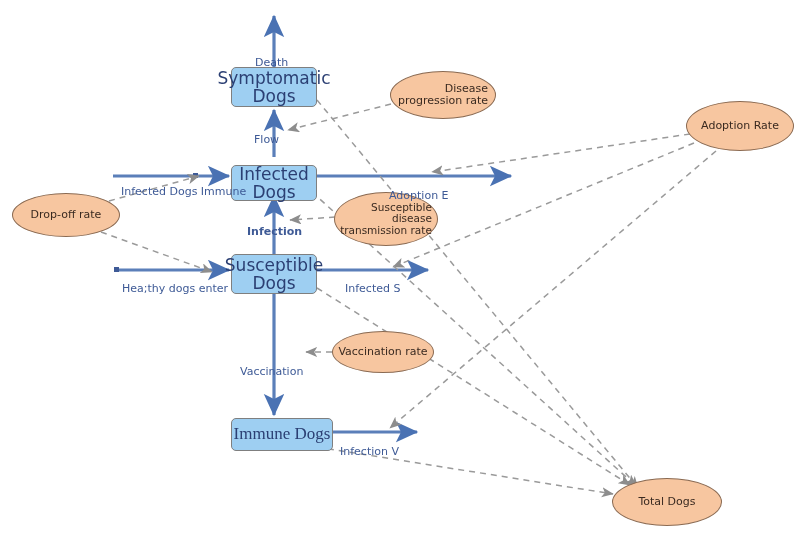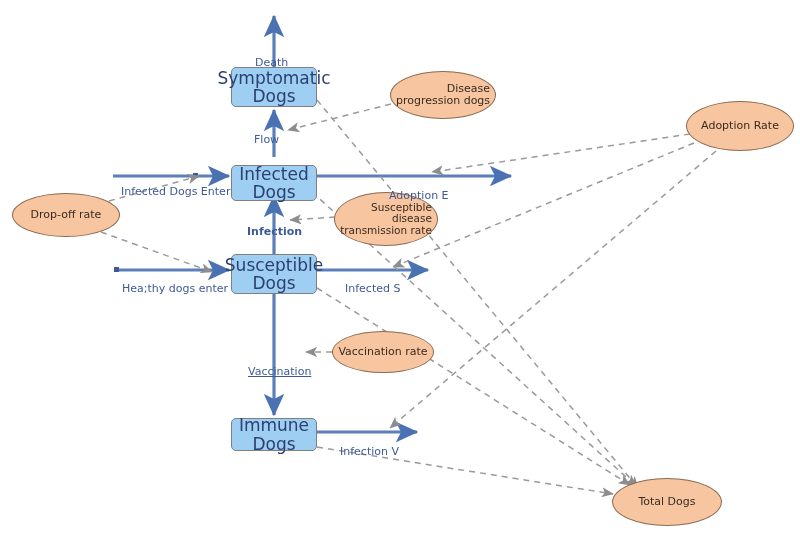--- a/index.html
+++ b/index.html
@@ -132,30 +132,30 @@
     </div>
   </div>
 
   <div class="node stock" style="left:231px; top:254px; width:86px; height:40px;">
     <div>
       <div>Susceptible</div>
       <div>Dogs</div>
     </div>
   </div>
 
-  <div class="node stock" style="left:231px; top:418px; width:86px; height:33px;">
+  <div class="node stock" style="left:231px; top:418px; width:102px; height:33px;font-family:Liberation Serif, serif;">
     <div>
       <div>Immune Dogs</div>
     </div>
   </div>
 
   <div class="node aux" style="left:390px; top:71px; width:106px; height:48px;">
     <div>
       <div>Disease</div>
-      <div>progression dogs</div>
+      <div>progression rate</div>
     </div>
   </div>
 
   <div class="node aux" style="left:12px; top:193px; width:108px; height:44px;">
     <div>
       <div>Drop-off rate</div>
     </div>
   </div>
 
   <div class="node aux" style="left:686px; top:101px; width:108px; height:50px;">
@@ -181,27 +181,27 @@
   <div class="node aux" style="left:612px; top:478px; width:110px; height:48px;">
     <div>
       <div>Total Dogs</div>
     </div>
   </div>
 
   <div class="flow-label" style="left:255px; top:37px;">Death</div>
 
   <div class="flow-label" style="left:254px; top:114px;">Flow</div>
 
-  <div class="flow-label" style="left:121px; top:166px;">Infected Dogs Enter</div>
+  <div class="flow-label" style="left:121px; top:166px;">Infected Dogs Immune</div>
 
   <div class="flow-label" style="left:389px; top:170px;">Adoption E</div>
 
   <div class="flow-label" style="left:247px; top:206px;font-weight:bold;">Infection</div>
 
   <div class="flow-label" style="left:122px; top:263px;">Hea;thy dogs enter</div>
 
   <div class="flow-label" style="left:345px; top:263px;">Infected S</div>
 
-  <div class="flow-label" style="left:248px; top:346px;text-decoration:underline;">Vaccination</div>
+  <div class="flow-label" style="left:240px; top:346px;">Vaccination</div>
 
   <div class="flow-label" style="left:340px; top:426px;">Infection V</div>
 
 </div>
 
 </body></html>

